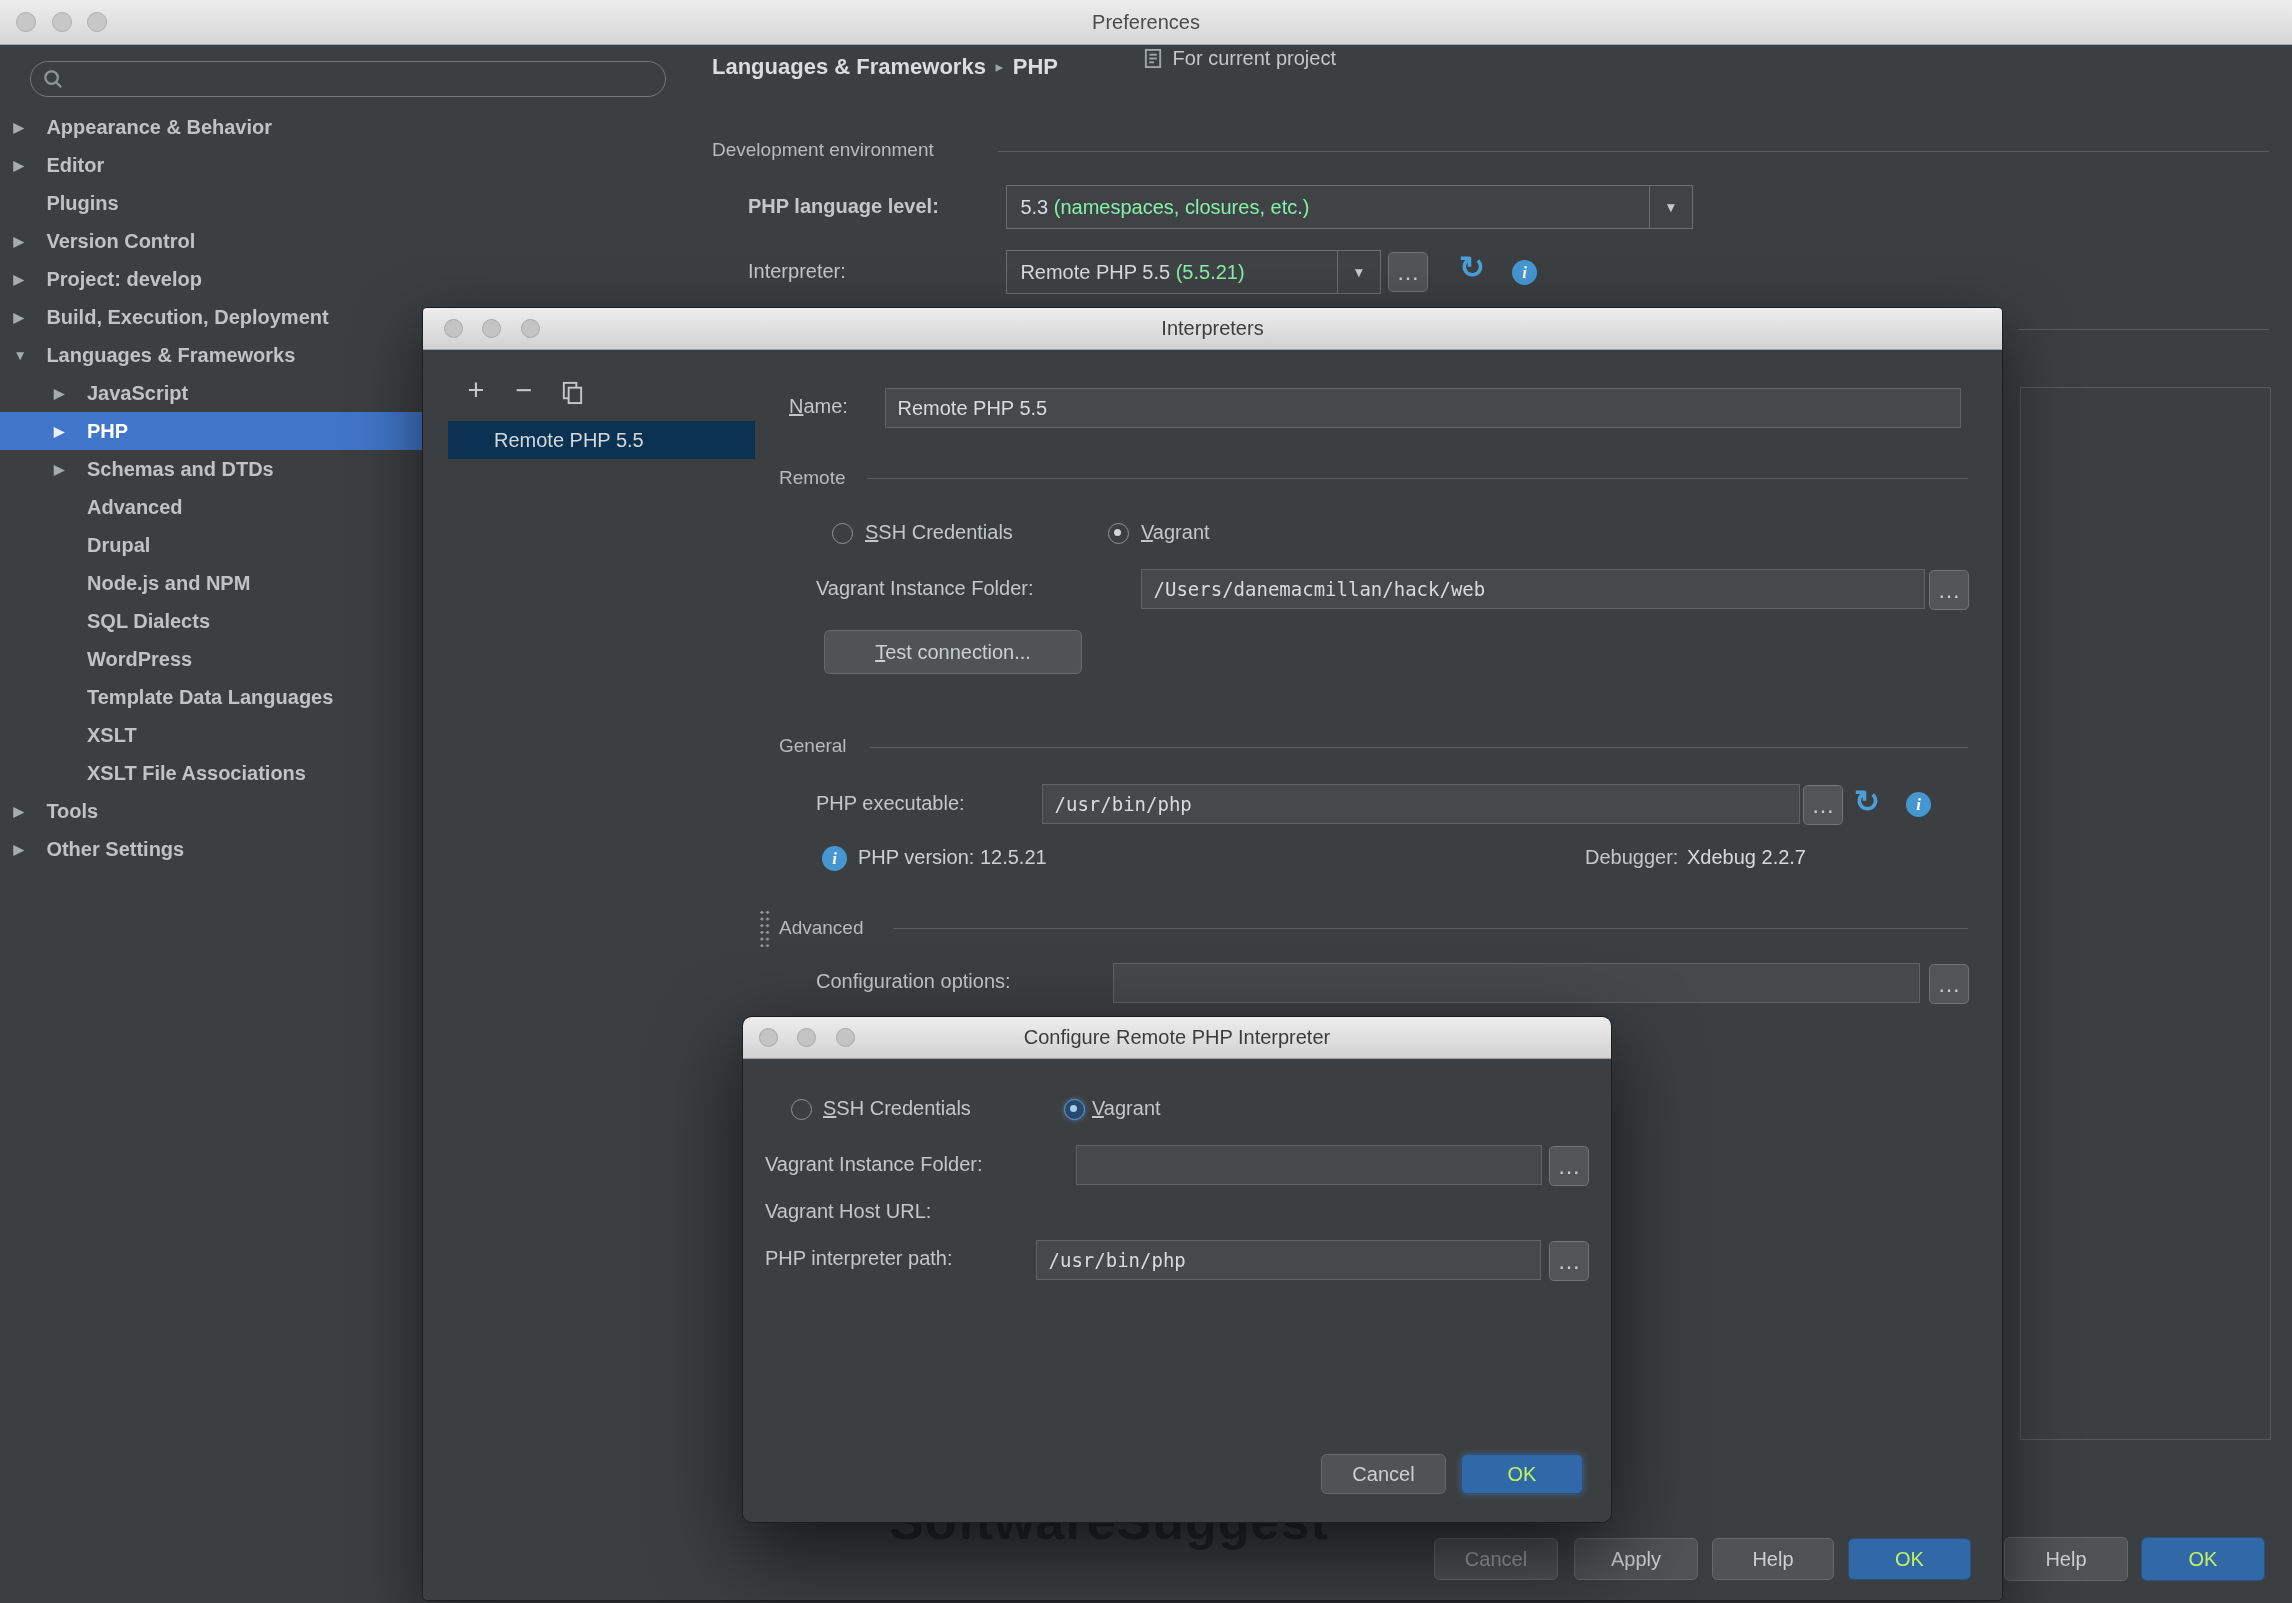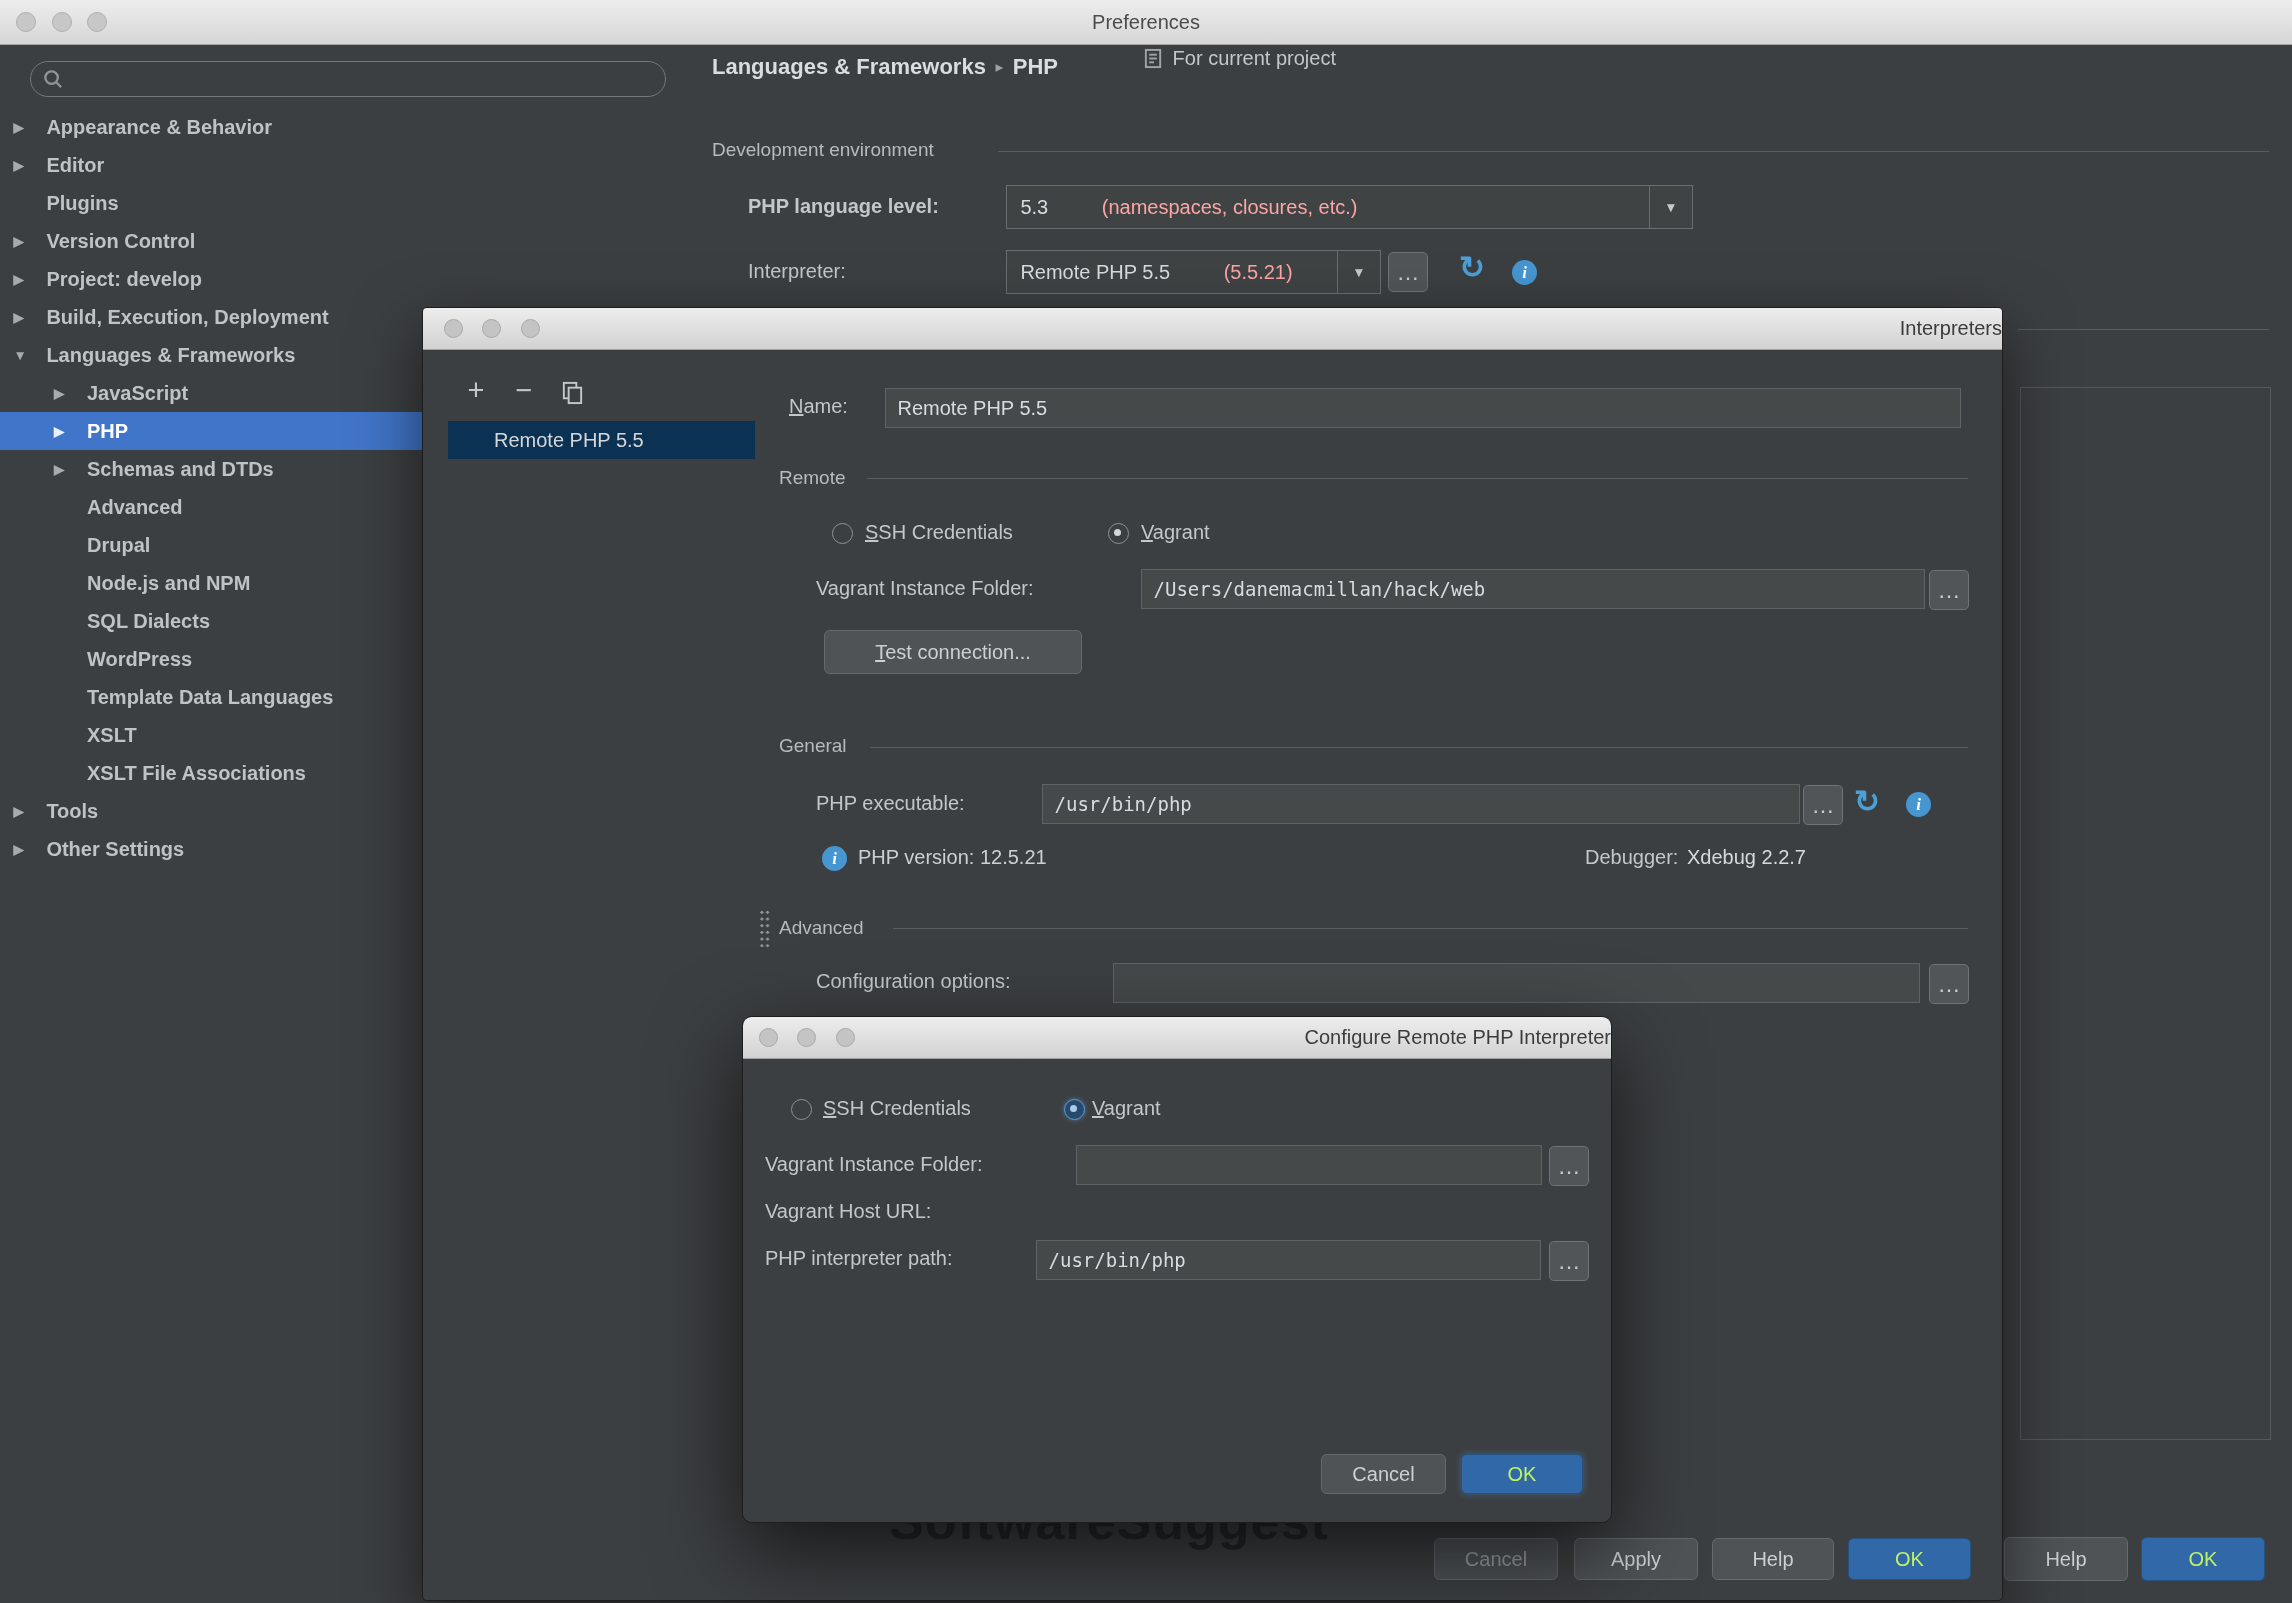--- a/index.html
+++ b/index.html
@@ -25,21 +25,21 @@
   .trow.sel{background:#4175c9;color:#ffffff;}
   .trow.sel .arr{color:#eaf0f8;}
 
   
   .lbl{position:absolute;font-size:20px;color:#c3c7ca;white-space:nowrap;}
   .seclab{position:absolute;font-size:19px;color:#b7bbbe;white-space:nowrap;}
   .hline{position:absolute;height:1px;background:#595d5f;}
   .combo{position:absolute;box-sizing:border-box;border:1px solid #6a6e70;background:#3f4344;
          display:flex;align-items:center;}
   .combo .val{padding-left:13.4px;font-size:20px;color:#d8dcdf;flex:1;white-space:nowrap;overflow:hidden;}
-  .dim{color:#fca5a5;padding-left:48px;}
+  .dim{color:#86efac;}
   .combo .arrbox{width:42px;align-self:stretch;border-left:1px solid #6a6e70;flex:none;
                  display:flex;align-items:center;justify-content:center;color:#c6cacd;font-size:13.4px;}
   .fld{position:absolute;box-sizing:border-box;background:#45494a;border:1px solid #5f6365;
        color:#d8dcdf;font-size:20px;padding:0 11.5px;display:flex;align-items:center;white-space:nowrap;overflow:hidden;}
   .mono{font-family:"DejaVu Sans Mono",monospace;font-size:19px;}
   .morebtn{position:absolute;width:40px;height:40px;box-sizing:border-box;background:#515558;
            border:1px solid #707476;border-radius:4.8px;color:#c9cdd0;font-size:23px;
            display:flex;align-items:center;justify-content:center;}
   .btn{position:absolute;box-sizing:border-box;background:#4f5356;border:1px solid #666a6d;
        border-radius:5.7px;color:#ccd0d3;font-size:20px;display:flex;align-items:center;justify-content:center;cursor:default;}
@@ -54,21 +54,21 @@
   .infoicon{position:absolute;width:25px;height:25px;border-radius:50%;background:#4696d2;color:#ffffff;
             font-family:"Liberation Serif",serif;font-size:17px;font-weight:bold;font-style:italic;
             display:flex;align-items:center;justify-content:center;}
   .refresh{position:absolute;color:#4ba0d8;font-size:31px;font-weight:bold;line-height:32.5px;}
 
   
   .dlg{position:absolute;background:#3c3f41;border:1px solid #1d1d1d;
        box-shadow:0 24px 67px rgba(0,0,0,.55);}
   .dlg-titlebar{position:absolute;left:0;top:0;right:0;height:41px;
                 background:linear-gradient(#ededed,#d2d2d2);border-bottom:1px solid #a0a0a0;}
-  .dlg-title{position:absolute;left:0;right:0;top:0;height:41px;line-height:41px;text-align:right;
+  .dlg-title{position:absolute;left:0;right:0;top:0;height:41px;line-height:41px;text-align:center;
              font-size:20px;color:#3c3c3c;}
   .dtl{position:absolute;top:10.5px;width:19px;height:19px;border-radius:50%;
        background:#c4c4c4;border:1px solid #a9a9a9;box-sizing:border-box;}
   .icon-btn{position:absolute;width:34px;height:34px;display:flex;align-items:center;justify-content:center;
             color:#c3c7ca;font-size:29px;}
   .list-row{position:absolute;display:flex;align-items:center;font-size:20px;color:#d4d8db;
             background:#0b3252;padding-left:46px;box-sizing:border-box;}
   .grip{position:absolute;width:11.5px;height:38px;
         background:radial-gradient(circle,#8f9497 1.5px,transparent 1.7px);
         background-size:5.7px 6.7px;}

